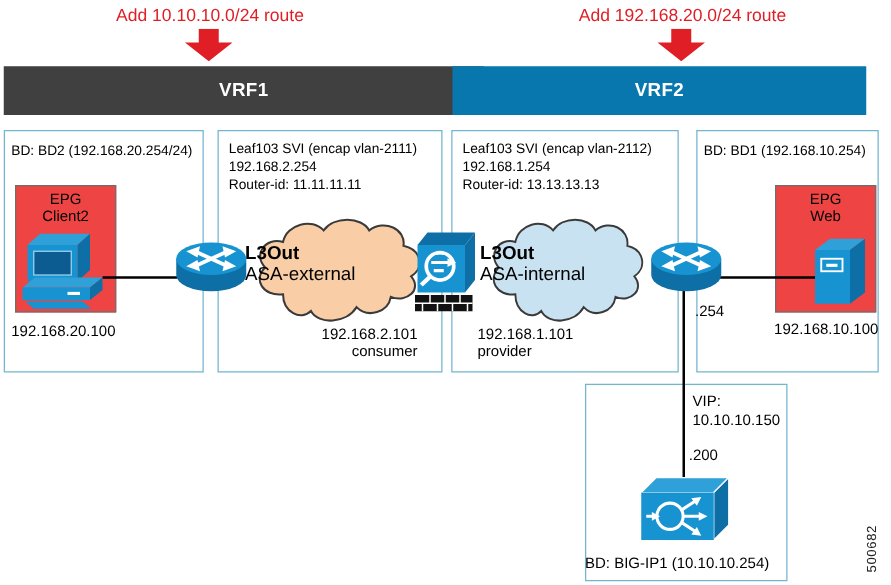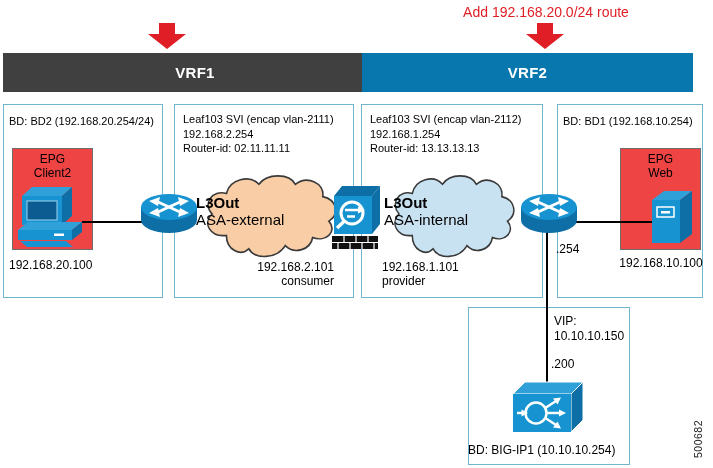--- a/index.html
+++ b/index.html
@@ -25,20 +25,21 @@
   .vline{position:absolute;width:2px;background:#000;z-index:3;}
   .icon{position:absolute;z-index:5;}
   .figure-id{position:absolute;left:674px;top:432px;width:50px;height:14px;
     transform:rotate(-90deg);font-size:10.5px;color:#222;text-align:center;letter-spacing:.5px;}
 </style>
 </head>
 <body>
 
 <div id="canvas">
 
+  <div class="route-note" style="left:88px;width:160px;">Add 10.10.10.0/24 route</div>
   <div class="route-note" style="left:460px;width:172px;">Add 192.168.20.0/24 route</div>
 
   <svg class="red-arrow" style="left:148px;" viewBox="0 0 38 26">
     <polygon points="11,0 27,0 27,11 38,11 19,26 0,11 11,11" fill="#e01e25"></polygon>
   </svg>
   <svg class="red-arrow" style="left:526px;" viewBox="0 0 38 26">
     <polygon points="11,0 27,0 27,11 38,11 19,26 0,11 11,11" fill="#e01e25"></polygon>
   </svg>
 
   <div class="vrf-bar" style="left:3px;width:384px;background:#404040;">VRF1</div>
@@ -65,21 +66,21 @@
     <polygon points="56,44 66,36 66,46 56,54" fill="#0d6fa5"></polygon>
     <rect x="2" y="44" width="54" height="10" fill="#1693d0"></rect>
     <rect x="38" y="47.5" width="10" height="2.5" fill="#fff"></rect>
     <polygon points="4,55 50,55 57,61 11,61" fill="#1693d0"></polygon>
   </svg>
   <div class="ip-label" style="left:9px;top:258px;">192.168.20.100</div>
 
   <div class="info-block" style="left:183px;top:112px;">
     <div>Leaf103 SVI (encap vlan-2111)</div>
     <div>192.168.2.254</div>
-    <div>Router-id: 02.11.11.11</div>
+    <div>Router-id: 11.11.11.11</div>
   </div>
   <div class="cloud-wrap" style="left:196px;top:170px;width:142px;height:90px;">
     <svg width="142" height="90" viewBox="0 0 140 88" preserveAspectRatio="none">
       <path d="M30,64 C14,66 6,52 16,43 C6,33 16,19 30,23 C33,9 53,4 62,14 C70,3 92,3 98,14 C110,5 127,13 125,26 C139,29 142,43 131,50 C140,60 128,71 115,66 C113,78 97,83 88,74 C80,87 58,88 52,77 C44,85 30,78 30,64 Z" fill="#f9cda5" stroke="#3a3a3a" stroke-width="1.6"></path>
     </svg>
     <div class="cloud-text" style="top:24px;">
       <div class="t1">L3Out</div>
       <div>ASA-external</div>
     </div>
   </div>

